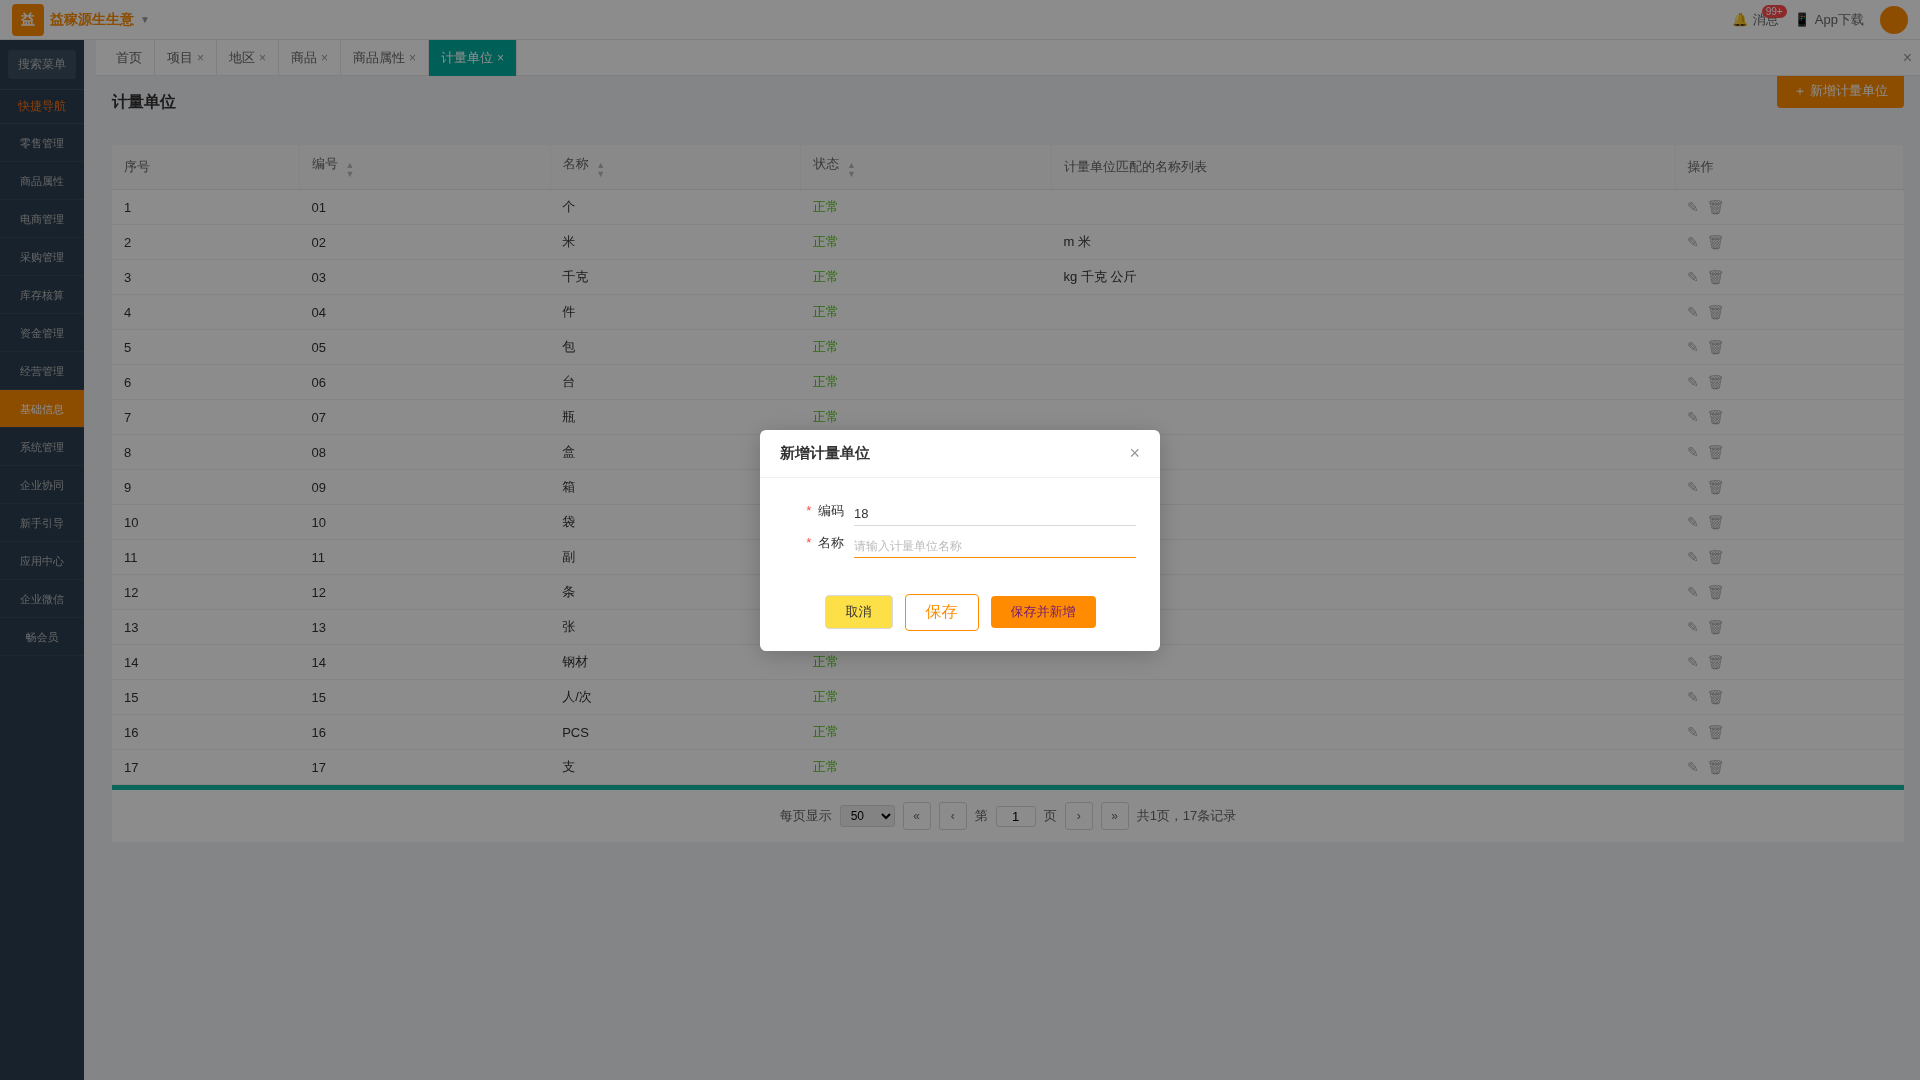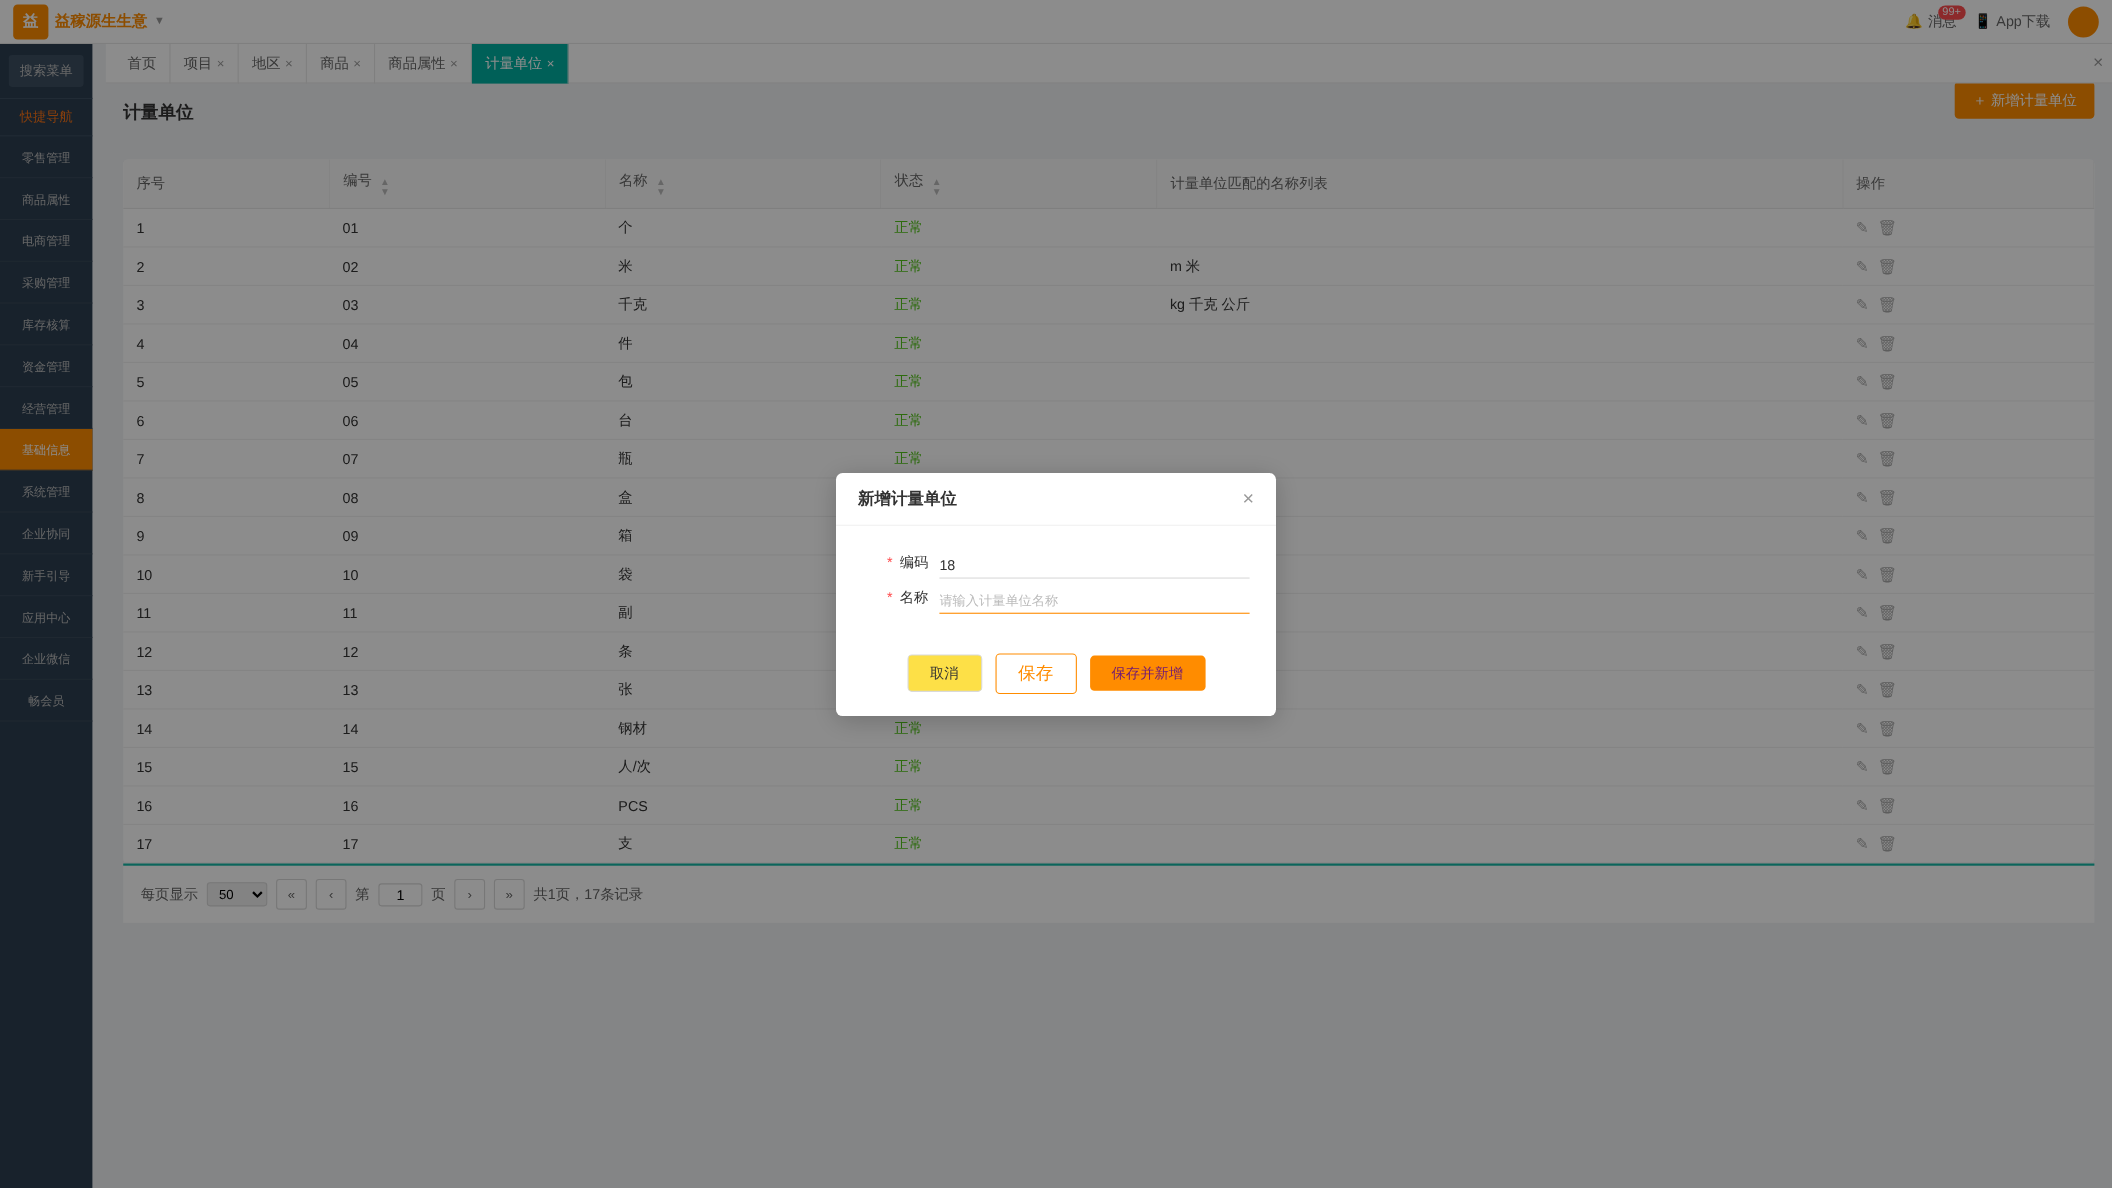--- a/index.html
+++ b/index.html
@@ -55,21 +55,21 @@
     thead tr { background: #fafafa; }
     thead th { padding: 10px 12px; text-align: left; color: #666; font-weight: normal; border-bottom: 1px solid #e8e8e8; border-right: 1px solid #f0f0f0; white-space: nowrap; }
     thead th .sort-arrows { display: inline-flex; flex-direction: column; margin-left: 4px; font-size: 9px; color: #bbb; line-height: 1; }
     tbody tr { border-bottom: 1px solid #f0f0f0; }
     tbody td { padding: 8px 12px; color: #333; }
     .status-normal { color: #52c41a; }
     .action-icons { display: flex; gap: 8px; }
     .action-icon { color: #aaa; cursor: pointer; font-size: 14px; }
 
     
-    .pagination { display: flex; align-items: center; justify-content: flex-start; padding: 12px 16px; gap: 8px; font-size: 13px; color: #666; background: #fff; border-top: 2px solid #14b8a6; }
+    .pagination { display: flex; align-items: center; justify-content: center; padding: 12px 16px; gap: 8px; font-size: 13px; color: #666; background: #fff; border-top: 5px solid #14b8a6; }
     .page-size-select { border: 1px solid #d9d9d9; border-radius: 3px; padding: 2px 6px; font-size: 12px; cursor: pointer; }
     .page-btn { width: 28px; height: 28px; border: 1px solid #d9d9d9; background: #fff; border-radius: 3px; cursor: pointer; display: flex; align-items: center; justify-content: center; font-size: 12px; color: #666; }
     .page-btn:disabled { color: #bbb; cursor: not-allowed; }
     .page-input { width: 40px; border: 1px solid #d9d9d9; border-radius: 3px; padding: 2px 6px; text-align: center; font-size: 13px; }
 
     
     .modal-overlay { position: fixed; top: 0; left: 0; width: 1920px; height: 1080px; background: rgba(0,0,0,0.45); z-index: 1000; display: flex; align-items: center; justify-content: center; }
     .modal { background: #fff; border-radius: 6px; width: 400px; padding: 0; box-shadow: 0 4px 24px rgba(0,0,0,0.2); }
     .modal-header { display: flex; align-items: center; justify-content: space-between; padding: 14px 20px; border-bottom: 1px solid #f0f0f0; }
     .modal-title { font-size: 15px; font-weight: bold; color: #333; font-family: Liberation Serif, serif; }

